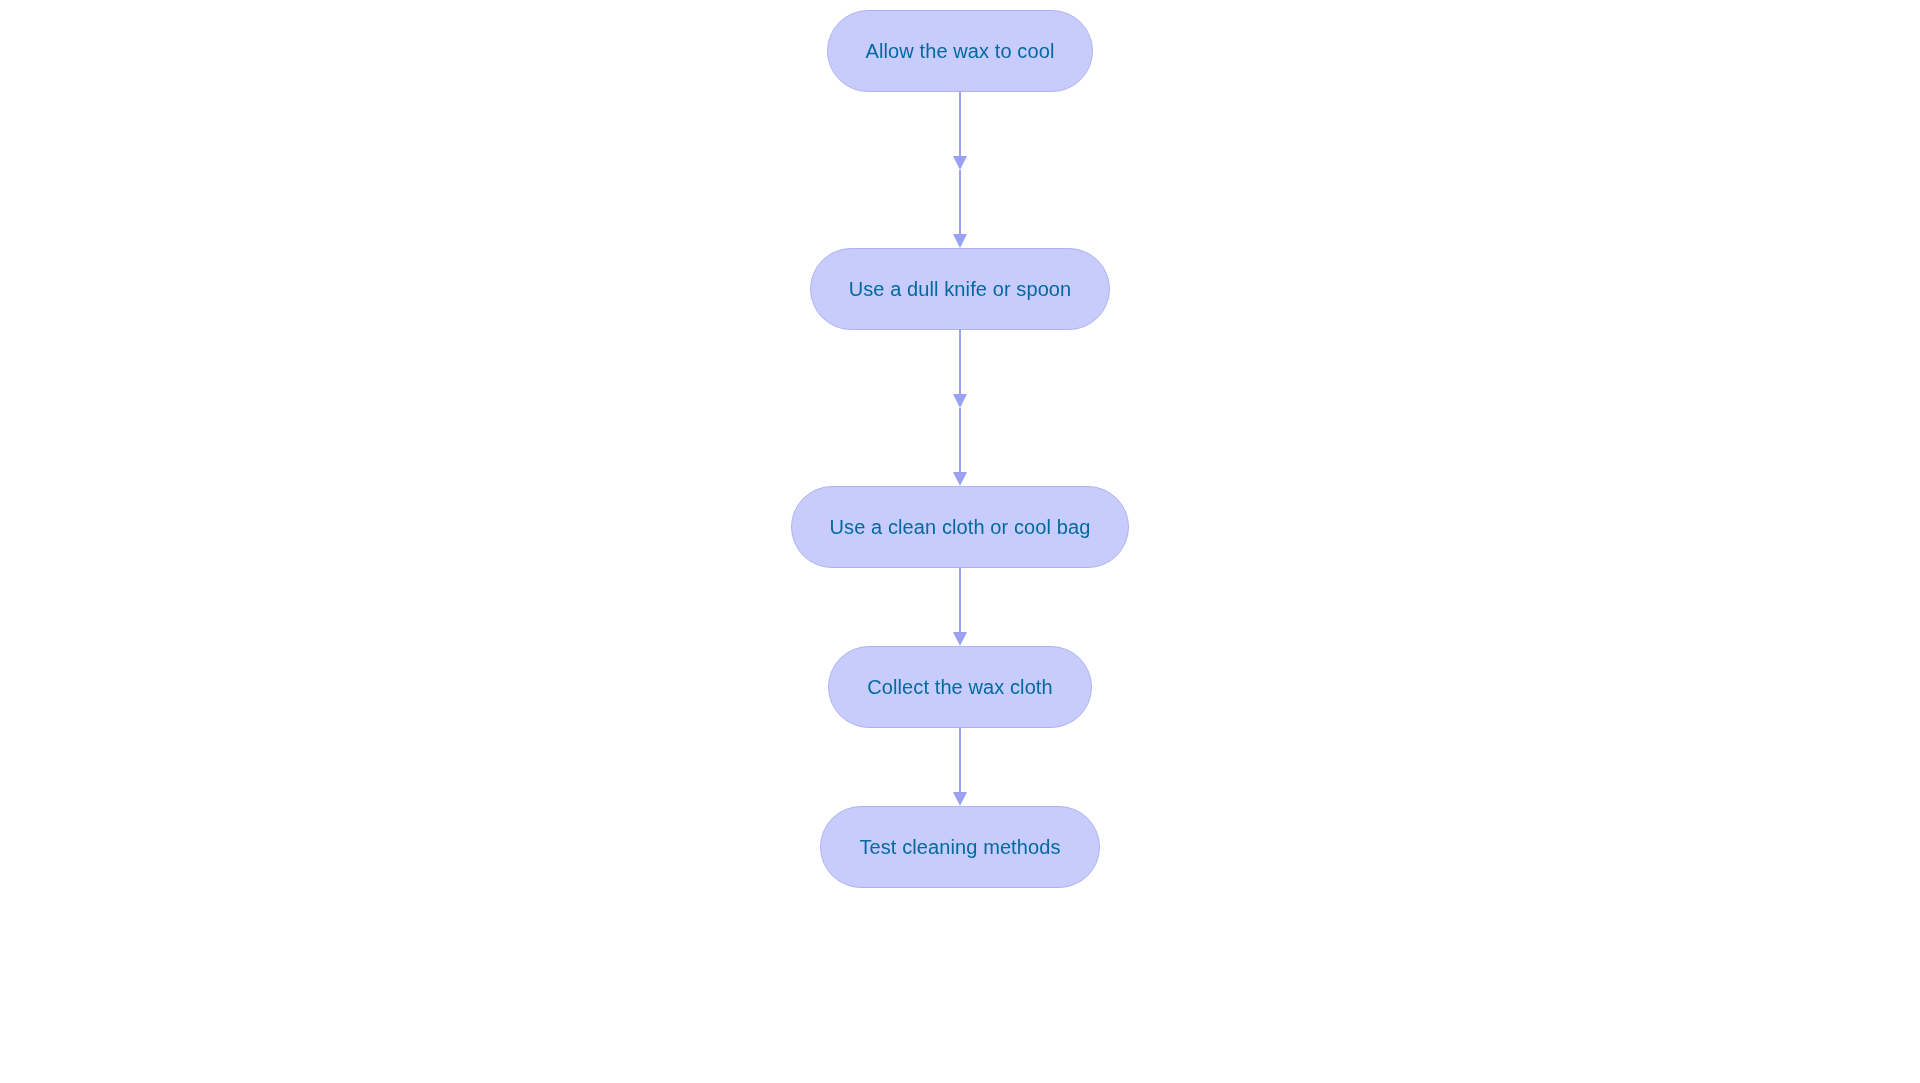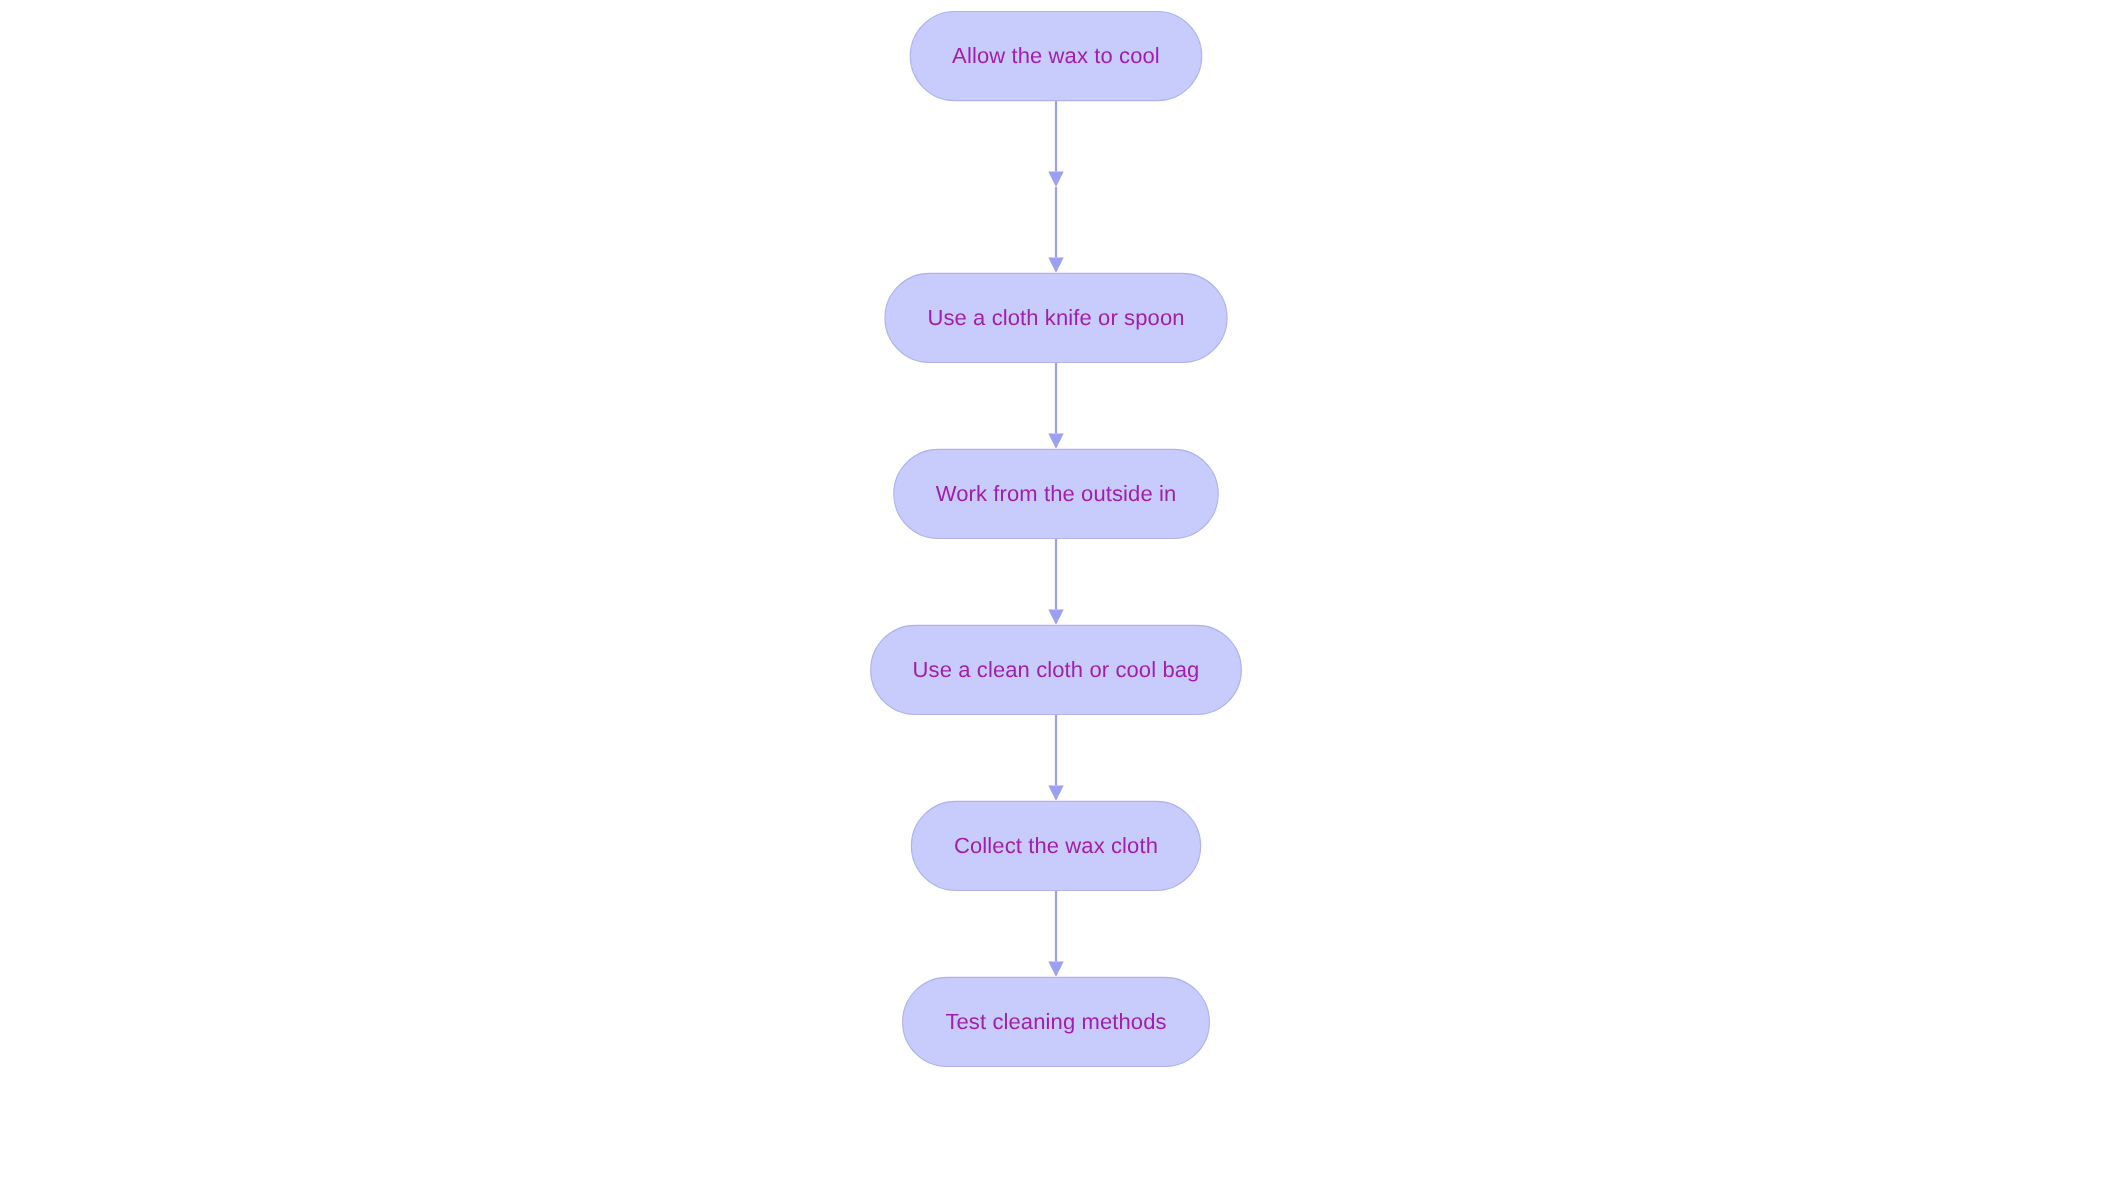--- a/index.html
+++ b/index.html
@@ -30,21 +30,21 @@
     display: flex;
     flex-direction: column;
     align-items: center;
   }
 
   .node {
     box-sizing: border-box;
     background: #c8ccfc;
     border: 1px solid #aeb3f0;
     border-radius: 999px;
-    color: #a21caf;
+    color: #0369a1;
     font-size: 20px;
     line-height: 1;
     letter-spacing: 0.1px;
     display: flex;
     align-items: center;
     justify-content: flex-start;
     height: 82px;
     padding: 0 38px;
     white-space: nowrap;
     user-select: none;
@@ -96,31 +96,28 @@
       <span class="head"></span>
     </div>
 
 
     <div class="connector">
       <span class="stem"></span>
       <span class="head"></span>
     </div>
 
     <div class="node">
-      <span>Use a cloth knife or spoon</span>
+      <span>Use a dull knife or spoon</span>
     </div>
 
     <div class="connector">
       <span class="stem"></span>
       <span class="head"></span>
     </div>
 
-    <div class="node">
-      <span>Work from the outside in</span>
-    </div>
 
     <div class="connector">
       <span class="stem"></span>
       <span class="head"></span>
     </div>
 
     <div class="node">
       <span>Use a clean cloth or cool bag</span>
     </div>
 

